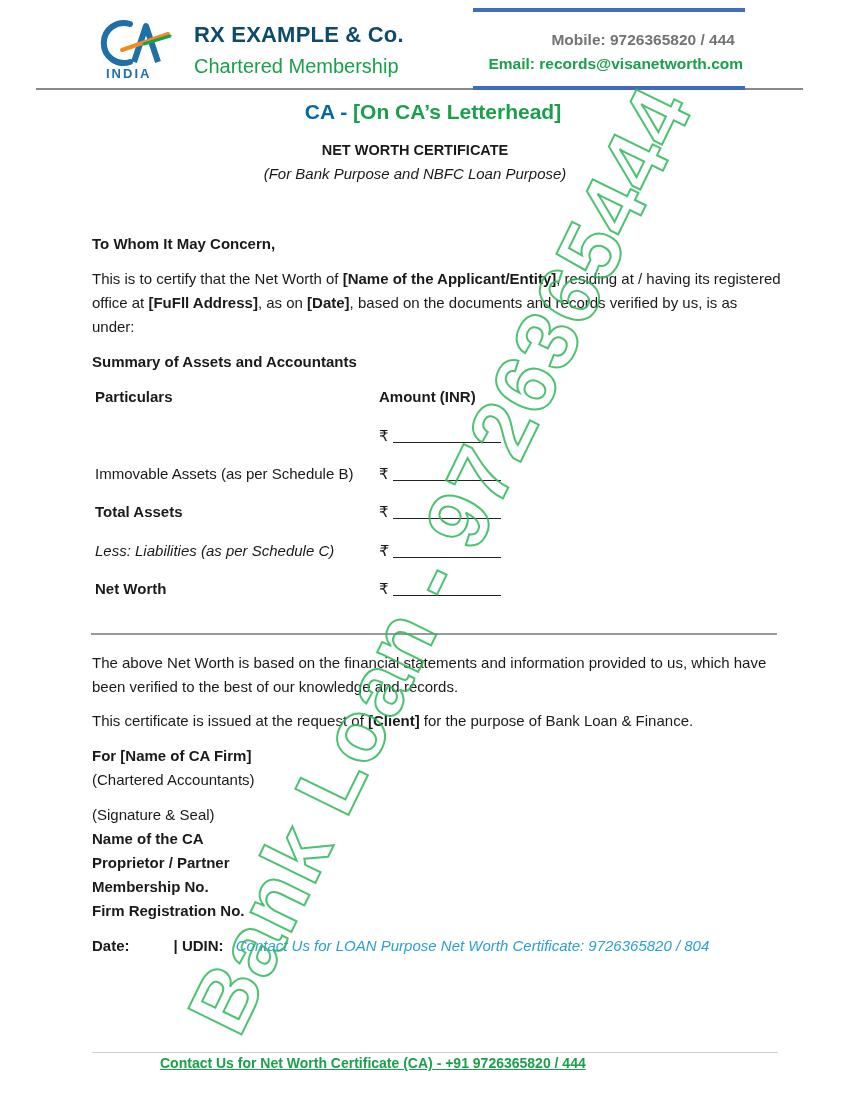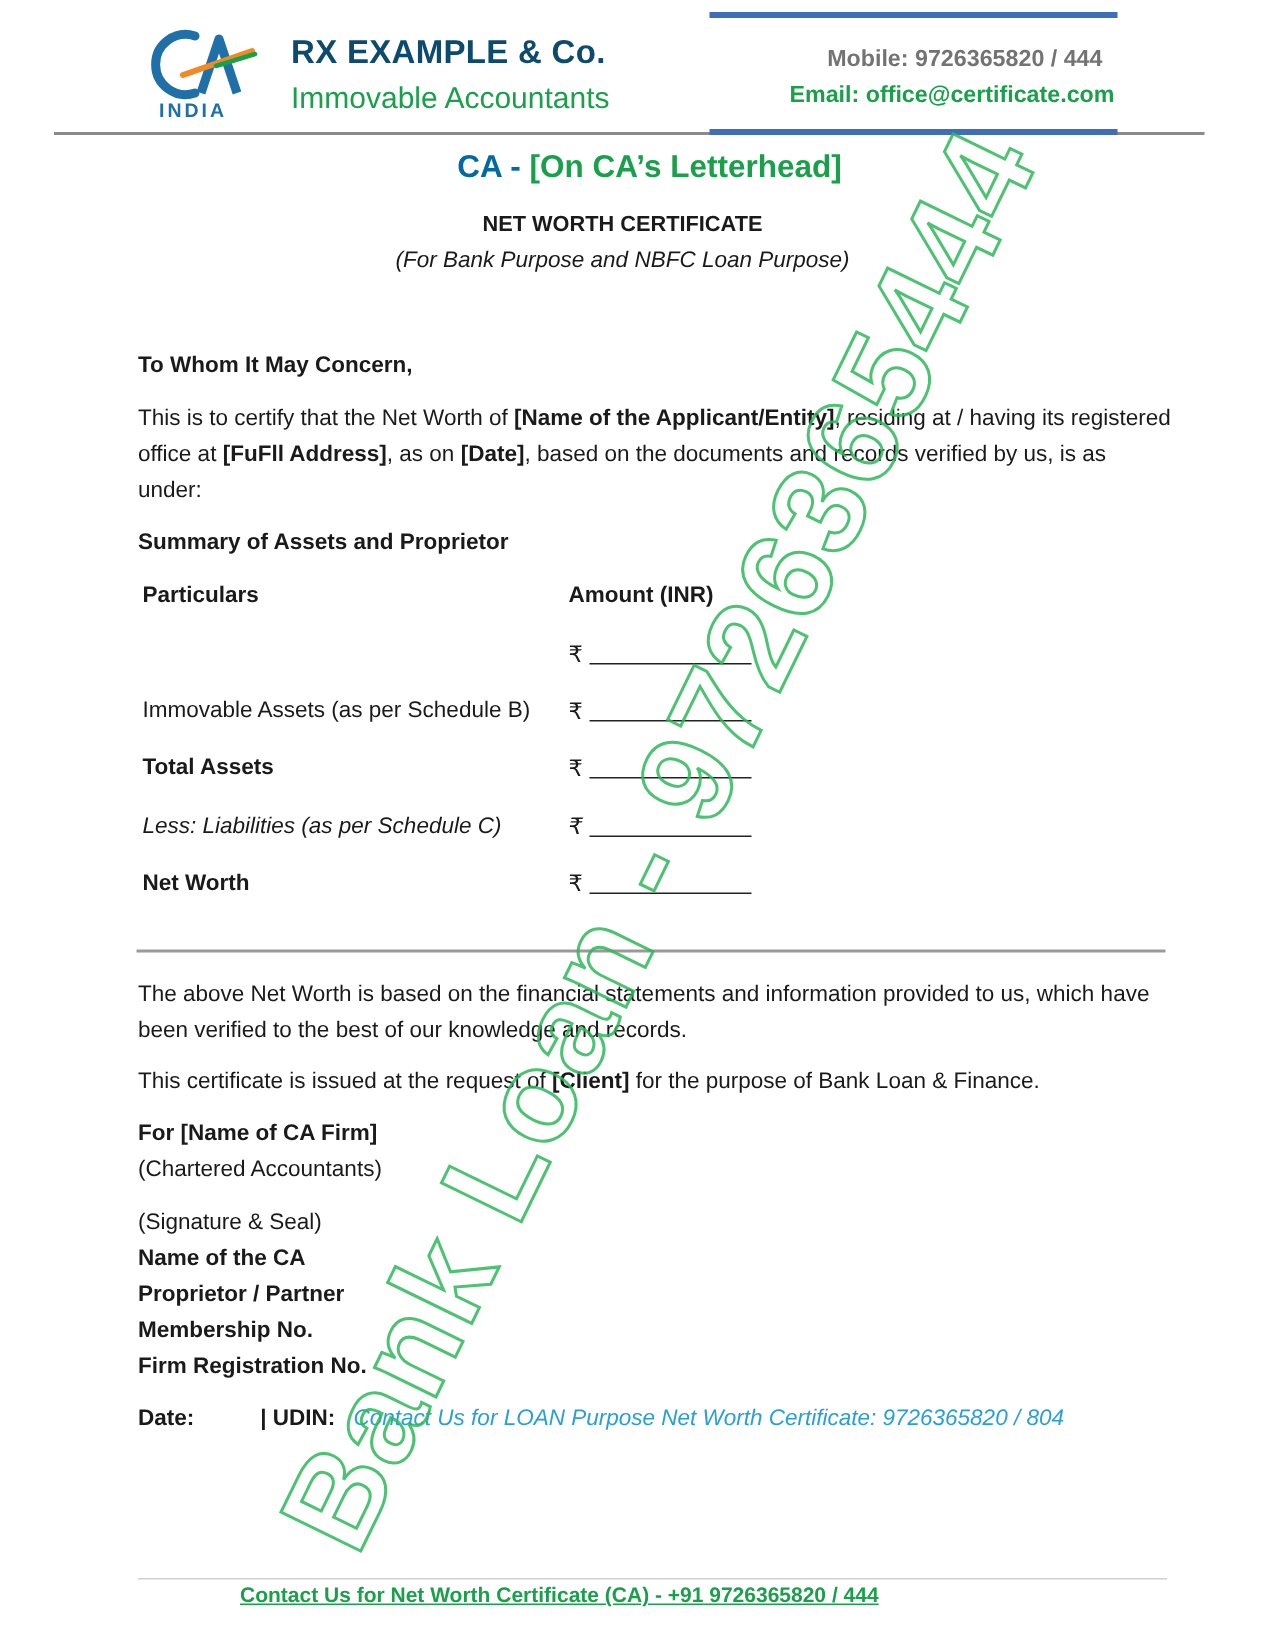--- a/index.html
+++ b/index.html
@@ -51,38 +51,38 @@
 <div class="logo">
   <svg width="80" height="66" viewBox="0 0 80 66">
     <path d="M30 8 A20 20 0 1 0 30 46" fill="none" stroke="#1f6fa8" stroke-width="6" stroke-linecap="round"></path>
     <path d="M34 46 L46 10 L58 46" fill="none" stroke="#1f6fa8" stroke-width="6" stroke-linejoin="round"></path>
     <path d="M22 34 L68 18" stroke="#f08a24" stroke-width="4" stroke-linecap="round"></path>
     <path d="M44 28 L70 20" stroke="#1aa04a" stroke-width="3" stroke-linecap="round"></path>
     <text x="6" y="62" font-family="Liberation Sans, sans-serif" font-size="13" font-weight="bold" fill="#1f6fa8" letter-spacing="2">INDIA</text>
   </svg>
 </div>
 <div class="firm-name">RX EXAMPLE &amp; Co.</div>
-<div class="firm-sub">Immovable Accountants</div>
+<div class="firm-sub">Chartered Membership</div>
 <div class="top-blue-bar"></div>
 <div class="contact-mobile">Mobile: 9726365820 / 444</div>
-<div class="contact-email">Email: office@certificate.com</div>
+<div class="contact-email">Email: records@visanetworth.com</div>
 <div class="header-rule-grey"></div>
 <div class="header-rule-blue"></div>
 
 <div class="title">
   <span class="ca">CA - </span><span class="tag">[On CA’s Letterhead]</span>
 </div>
 <div class="cert-heading">NET WORTH CERTIFICATE</div>
 <div class="cert-sub">(For Bank Purpose and NBFC Loan Purpose)</div>
 
 <div class="body-text b" style="top:232px;">To Whom It May Concern,</div>
 <div class="body-text" style="top:267px;">
   <span>This is to certify that the Net Worth of </span><span class="b">[Name of the Applicant/Entity]</span><span>, residing at / having its registered office at </span><span class="b">[FuFll Address]</span><span>, as on </span><span class="b">[Date]</span><span>, based on the documents and records verified by us, is as under:</span>
 </div>
-<div class="body-text b" style="top:350px;">Summary of Assets and Proprietor</div>
+<div class="body-text b" style="top:350px;">Summary of Assets and Accountants</div>
 
 <div class="tbl">
   <div class="row b" style="top:0px;">
     <span class="c1">Particulars</span>
     <span class="c2">Amount (INR)</span>
   </div>
   <div class="row" style="top:39px;">
     <span class="c2"><span>₹</span><span class="blank"></span></span>
   </div>
   <div class="row" style="top:77px;">

